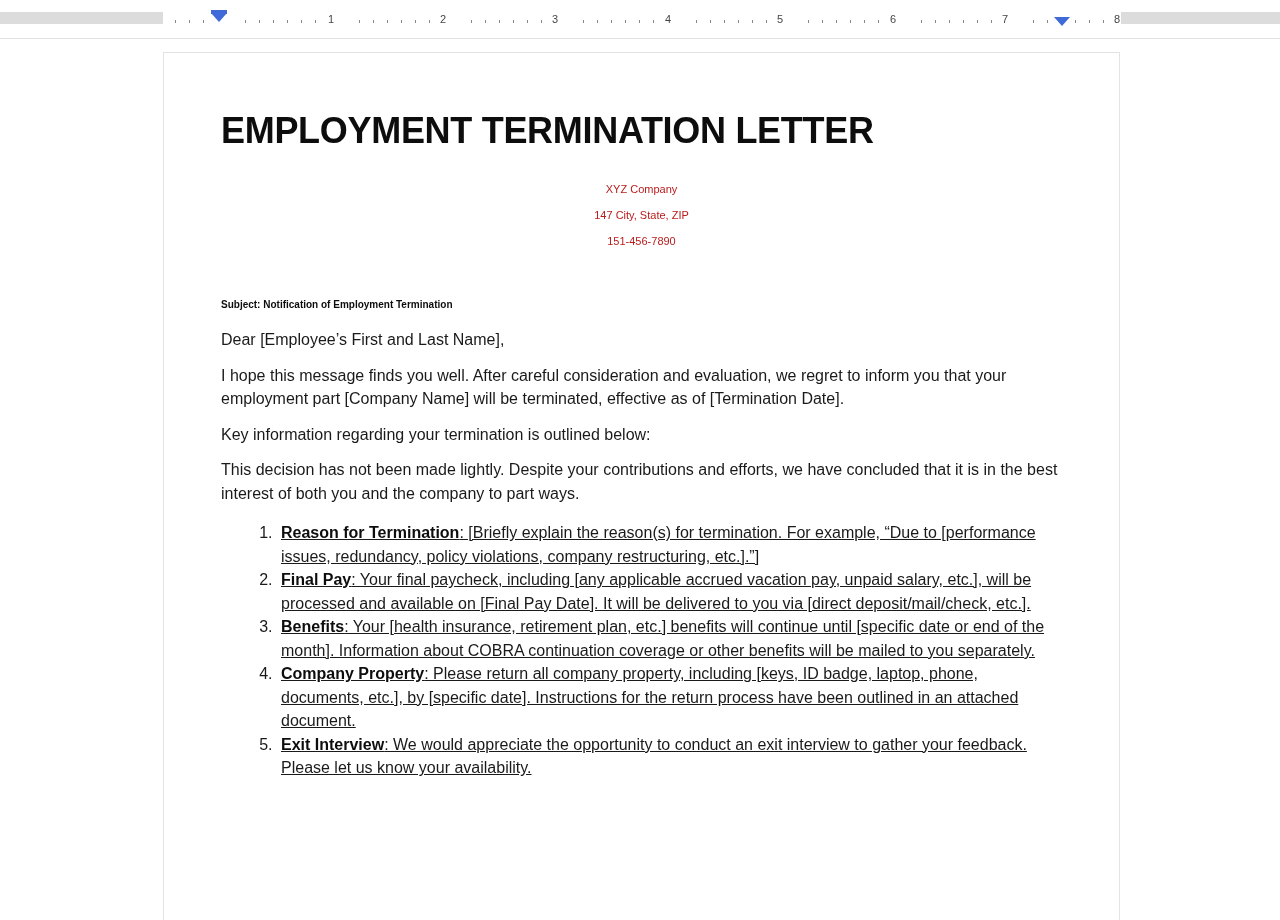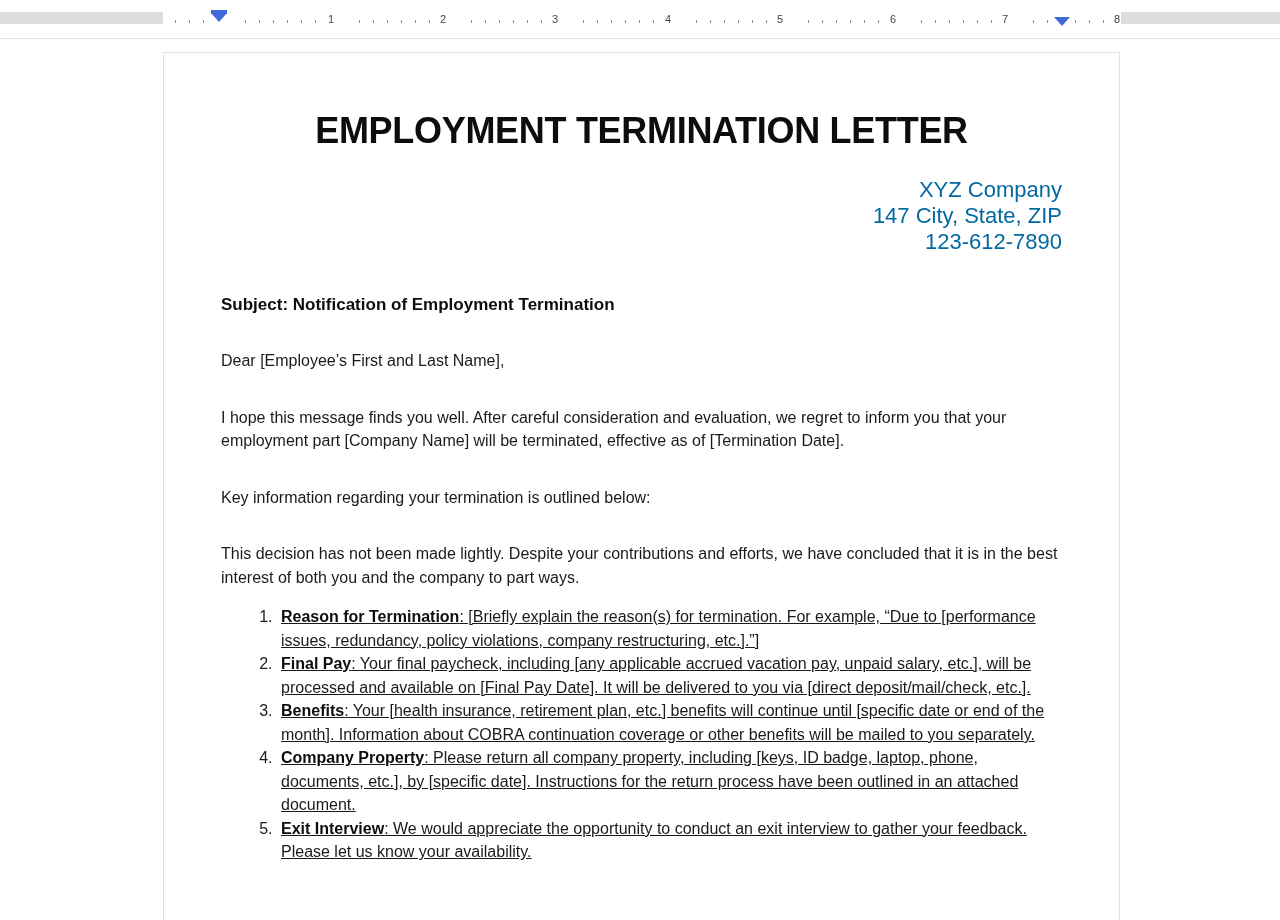--- a/index.html
+++ b/index.html
@@ -113,45 +113,45 @@
     box-sizing: border-box;
   }
   .page-inner {
     padding: 57px 57px 0 57px;
   }
 
   h1.doc-title {
     font-family: "Liberation Sans", sans-serif;
     font-size: 36px;
     font-weight: bold;
-    text-align: center;
+    text-align: left;
     color: #0d0d0d;
     margin: 0 0 26px 0;
     letter-spacing: -0.3px;
     line-height: 1.15;
   }
   .addr-line {
-    text-align: right;
-    font-size: 22px;
-    color: #0369a1;
+    text-align: center;
+    font-size: 11px;
+    color: #b91c1c;
     line-height: 25.6px;
     margin: 0;
   }
   .subject {
-    font-size: 17px;
+    font-size: 10px;
     font-weight: bold;
     color: #0d0d0d;
     margin: 40px 0 0 0;
     line-height: 22px;
   }
   .para {
     font-size: 16px;
     color: #1a1a1a;
     line-height: 23.5px;
-    margin: 33px 0 0 0;
+    margin: 12px 0 0 0;
   }
   ol.keylist {
     margin: 16px 0 0 0;
     padding-left: 56px;
     font-size: 16px;
     color: #1a1a1a;
   }
   ol.keylist li {
     line-height: 23.5px;
     margin: 0 0 0 0;
@@ -240,21 +240,21 @@
 </div>
 
 <div class="doc-canvas">
   <div class="page">
     <div class="page-inner">
 
       <h1 class="doc-title">EMPLOYMENT TERMINATION LETTER</h1>
 
       <p class="addr-line">XYZ Company</p>
       <p class="addr-line">147 City, State, ZIP</p>
-      <p class="addr-line">123-612-7890</p>
+      <p class="addr-line">151-456-7890</p>
 
       <p class="subject">Subject: Notification of Employment Termination</p>
 
       <p class="para">Dear [Employee’s First and Last Name],</p>
 
       <p class="para">I hope this message finds you well. After careful consideration and evaluation, we regret to inform you that your employment part [Company Name] will be terminated, effective as of [Termination Date].</p>
       <p class="para">Key information regarding your termination is outlined below:</p>
       <p class="para">This decision has not been made lightly. Despite your contributions and efforts, we have concluded that it is in the best interest of both you and the company to part ways.</p>
 
       <ol class="keylist">

